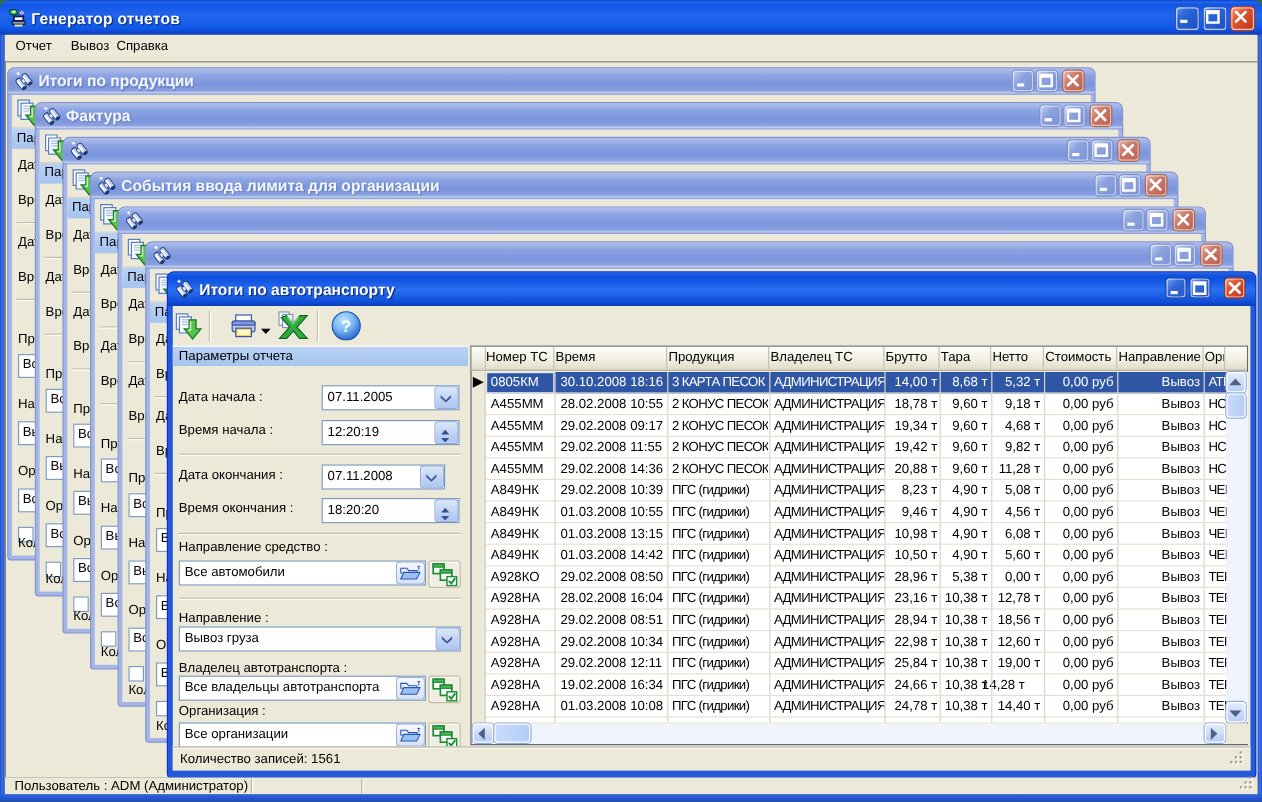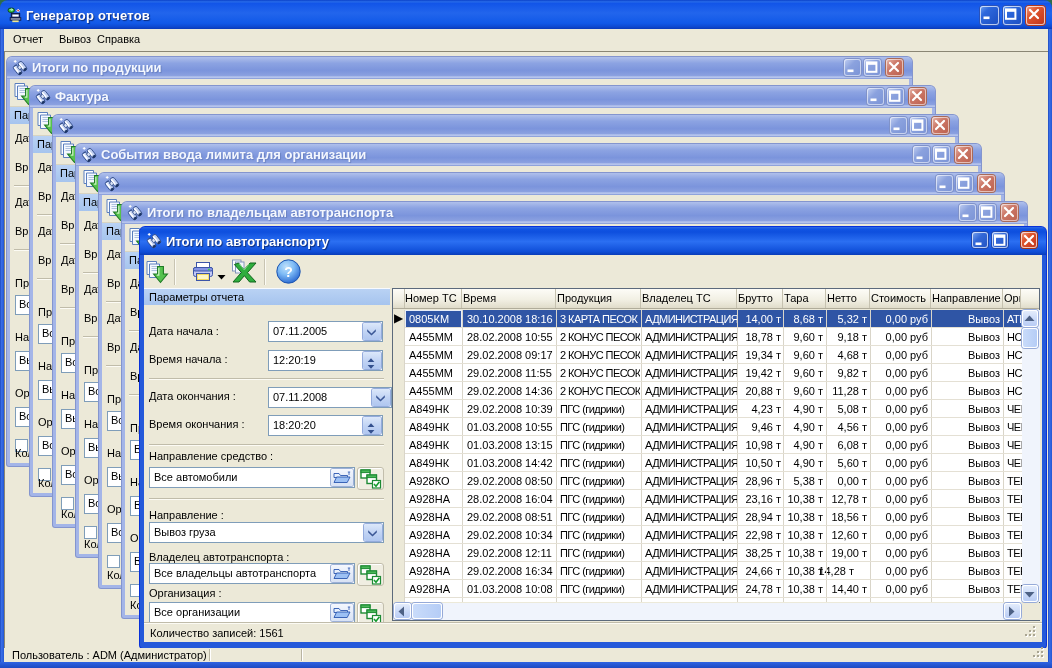--- a/index.html
+++ b/index.html
@@ -485,21 +485,20 @@
               <rect x="8.7" y="2.8" width="4.8" height="10.6" rx="2.4" fill="#C2D1F2" stroke="#2A4684" stroke-width="0.8"></rect>
               <rect x="6.6" y="5.6" width="2.8" height="3.6" fill="#D8E2F6" stroke="#2A4684" stroke-width="0.7"></rect>
               <ellipse cx="4.9" cy="12.3" rx="1.9" ry="1.3" fill="#1C3566"></ellipse>
               <ellipse cx="11.1" cy="12.3" rx="1.9" ry="1.3" fill="#1C3566"></ellipse>
               <rect x="3.3" y="3.8" width="1.6" height="6.4" rx="0.8" fill="#FFFFFF"></rect>
               <rect x="9.5" y="3.8" width="1.6" height="6.4" rx="0.8" fill="#FFFFFF"></rect>
               <path d="M4.4 3.4 q1.6 -1 3.2 0" fill="none" stroke="#2A4684" stroke-width="0.7"></path>
             </g>
             <path d="M1.8 1.4 h2.8 M3.2 0 v2.8" stroke="#FFFFFF" stroke-width="1"></path>
           </svg>
-          <span class="ittl">Итоги по владельцам автотранспорта</span>
           <div class="wbtn ibtn" style="left:837px;top:2px;width:17px;height:17px">
             <svg width="16" height="16" viewBox="0 0 16 16">
               <rect x="3.5" y="10.5" width="6" height="2.6" fill="#fff"></rect>
             </svg>
           </div>
           <div class="wbtn ibtn" style="left:857px;top:2px;width:17px;height:17px">
             <svg width="16" height="16" viewBox="0 0 16 16">
               <rect x="3" y="3.4" width="9.4" height="9.4" fill="none" stroke="#fff" stroke-width="2"></rect>
               <rect x="3" y="3.4" width="9.4" height="2.4" fill="#fff"></rect>
             </svg>
@@ -633,21 +632,21 @@
           </div>
           <div class="fld" style="left:124px;top:95px;width:115px;height:21px">
             <span class="fv">12:20:19</span>
             <span class="cbtn">
               <svg width="10" height="13" viewBox="0 0 10 13">
                 <path d="M5 1.2 L8.4 5 H1.6 z" fill="#33508E"></path>
                 <path d="M5 11.8 L1.6 8 H8.4 z" fill="#33508E"></path>
               </svg>
             </span>
           </div>
-          <div class="fld" style="left:124px;top:132px;width:124px;height:21px">
+          <div class="fld" style="left:124px;top:132px;width:103px;height:21px">
             <span class="fv">07.11.2008</span>
             <span class="cbtn">
               <svg width="11" height="8" viewBox="0 0 11 8">
                 <path d="M1.2 1.2 L5.5 5.6 L9.8 1.2 L9.8 3.4 L5.5 7.4 L1.2 3.4 z" fill="#3B5796"></path>
               </svg>
             </span>
           </div>
           <div class="fld" style="left:124px;top:160px;width:115px;height:21px">
             <span class="fv">18:20:20</span>
             <span class="cbtn">
@@ -793,21 +792,21 @@
             <div class="gc" style="top:93px;left:345px;width:43px;text-align:right">20,88 т</div>
             <div class="gc" style="top:93px;left:391px;width:39px;text-align:right">9,60 т</div>
             <div class="gc" style="top:93px;left:434px;width:40px;text-align:right">11,28 т</div>
             <div class="gc" style="top:93px;left:478px;width:57px;text-align:right">0,00 руб</div>
             <div class="gc" style="top:93px;left:539px;width:68px;text-align:right">Вывоз</div>
             <div class="gc" style="top:93px;left:614px;width:16px;letter-spacing:-0.5px">НС(</div>
             <div class="gc" style="top:111px;left:16px;width:52px">А849НК</div>
             <div class="gc" style="top:111px;left:74px;width:88px">29.02.2008 10:39</div>
             <div class="gc" style="top:111px;left:167px;width:80px;letter-spacing:-0.55px">ПГС (гидрики)</div>
             <div class="gc" style="top:111px;left:252px;width:92px;letter-spacing:-0.55px">АДМИНИСТРАЦИЯ</div>
-            <div class="gc" style="top:111px;left:345px;width:43px;text-align:right">4,23 т</div>
+            <div class="gc" style="top:111px;left:345px;width:43px;text-align:right">8,23 т</div>
             <div class="gc" style="top:111px;left:391px;width:39px;text-align:right">4,90 т</div>
             <div class="gc" style="top:111px;left:434px;width:40px;text-align:right">5,08 т</div>
             <div class="gc" style="top:111px;left:478px;width:57px;text-align:right">0,00 руб</div>
             <div class="gc" style="top:111px;left:539px;width:68px;text-align:right">Вывоз</div>
             <div class="gc" style="top:111px;left:614px;width:16px;letter-spacing:-0.5px">ЧЕН</div>
             <div class="gc" style="top:129px;left:16px;width:52px">А849НК</div>
             <div class="gc" style="top:129px;left:74px;width:88px">01.03.2008 10:55</div>
             <div class="gc" style="top:129px;left:167px;width:80px;letter-spacing:-0.55px">ПГС (гидрики)</div>
             <div class="gc" style="top:129px;left:252px;width:92px;letter-spacing:-0.55px">АДМИНИСТРАЦИЯ</div>
             <div class="gc" style="top:129px;left:345px;width:43px;text-align:right">9,46 т</div>
@@ -873,28 +872,28 @@
             <div class="gc" style="top:237px;left:345px;width:43px;text-align:right">22,98 т</div>
             <div class="gc" style="top:237px;left:391px;width:39px;text-align:right">10,38 т</div>
             <div class="gc" style="top:237px;left:434px;width:40px;text-align:right">12,60 т</div>
             <div class="gc" style="top:237px;left:478px;width:57px;text-align:right">0,00 руб</div>
             <div class="gc" style="top:237px;left:539px;width:68px;text-align:right">Вывоз</div>
             <div class="gc" style="top:237px;left:614px;width:16px;letter-spacing:-0.5px">ТЕР</div>
             <div class="gc" style="top:255px;left:16px;width:52px">А928НА</div>
             <div class="gc" style="top:255px;left:74px;width:88px">29.02.2008 12:11</div>
             <div class="gc" style="top:255px;left:167px;width:80px;letter-spacing:-0.55px">ПГС (гидрики)</div>
             <div class="gc" style="top:255px;left:252px;width:92px;letter-spacing:-0.55px">АДМИНИСТРАЦИЯ</div>
-            <div class="gc" style="top:255px;left:345px;width:43px;text-align:right">38,25 т</div>
+            <div class="gc" style="top:255px;left:345px;width:43px;text-align:right">25,84 т</div>
             <div class="gc" style="top:255px;left:391px;width:39px;text-align:right">10,38 т</div>
             <div class="gc" style="top:255px;left:434px;width:40px;text-align:right">19,00 т</div>
             <div class="gc" style="top:255px;left:478px;width:57px;text-align:right">0,00 руб</div>
             <div class="gc" style="top:255px;left:539px;width:68px;text-align:right">Вывоз</div>
             <div class="gc" style="top:255px;left:614px;width:16px;letter-spacing:-0.5px">ТЕР</div>
             <div class="gc" style="top:273px;left:16px;width:52px">А928НА</div>
-            <div class="gc" style="top:273px;left:74px;width:88px">29.02.2008 16:34</div>
+            <div class="gc" style="top:273px;left:74px;width:88px">19.02.2008 16:34</div>
             <div class="gc" style="top:273px;left:167px;width:80px;letter-spacing:-0.55px">ПГС (гидрики)</div>
             <div class="gc" style="top:273px;left:252px;width:92px;letter-spacing:-0.55px">АДМИНИСТРАЦИЯ</div>
             <div class="gc" style="top:273px;left:345px;width:43px;text-align:right">24,66 т</div>
             <div class="gc" style="top:273px;left:391px;width:39px;text-align:right">10,38 т</div>
             <div class="gc" style="top:273px;left:421px;width:40px;text-align:right">14,28 т</div>
             <div class="gc" style="top:273px;left:478px;width:57px;text-align:right">0,00 руб</div>
             <div class="gc" style="top:273px;left:539px;width:68px;text-align:right">Вывоз</div>
             <div class="gc" style="top:273px;left:614px;width:16px;letter-spacing:-0.5px">ТЕР</div>
             <div class="gc" style="top:291px;left:16px;width:52px">А928НА</div>
             <div class="gc" style="top:291px;left:74px;width:88px">01.03.2008 10:08</div>

